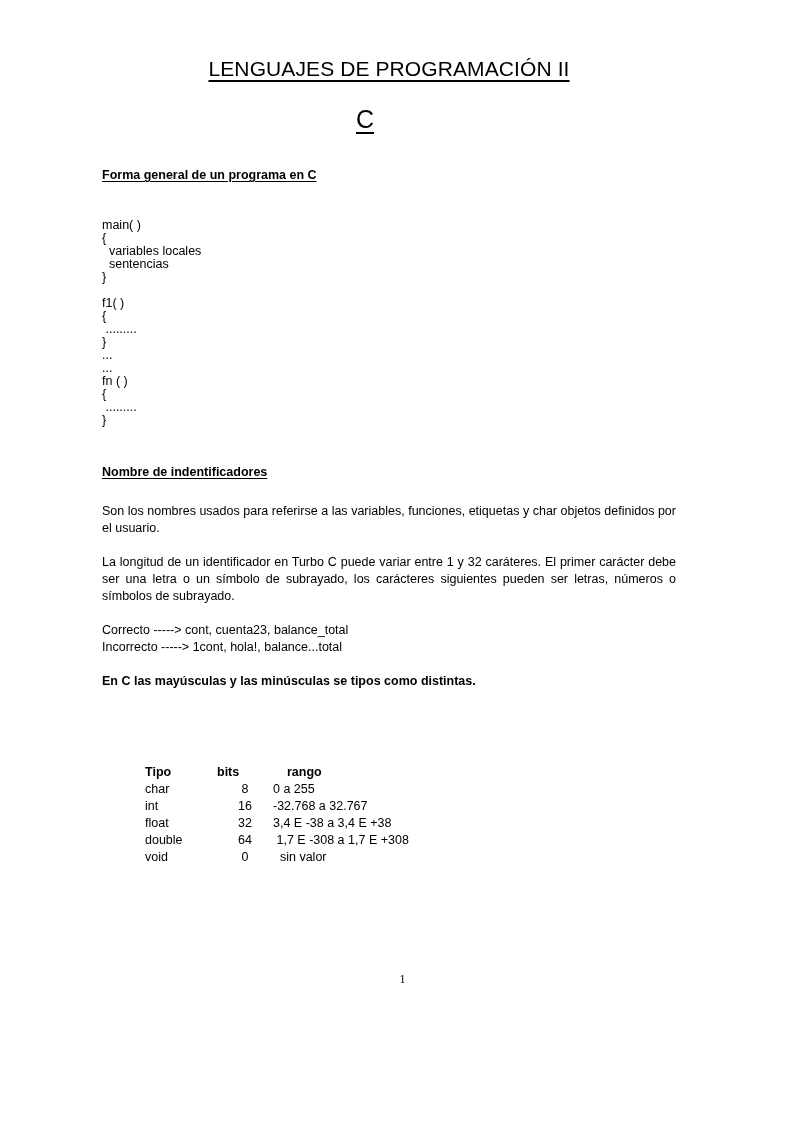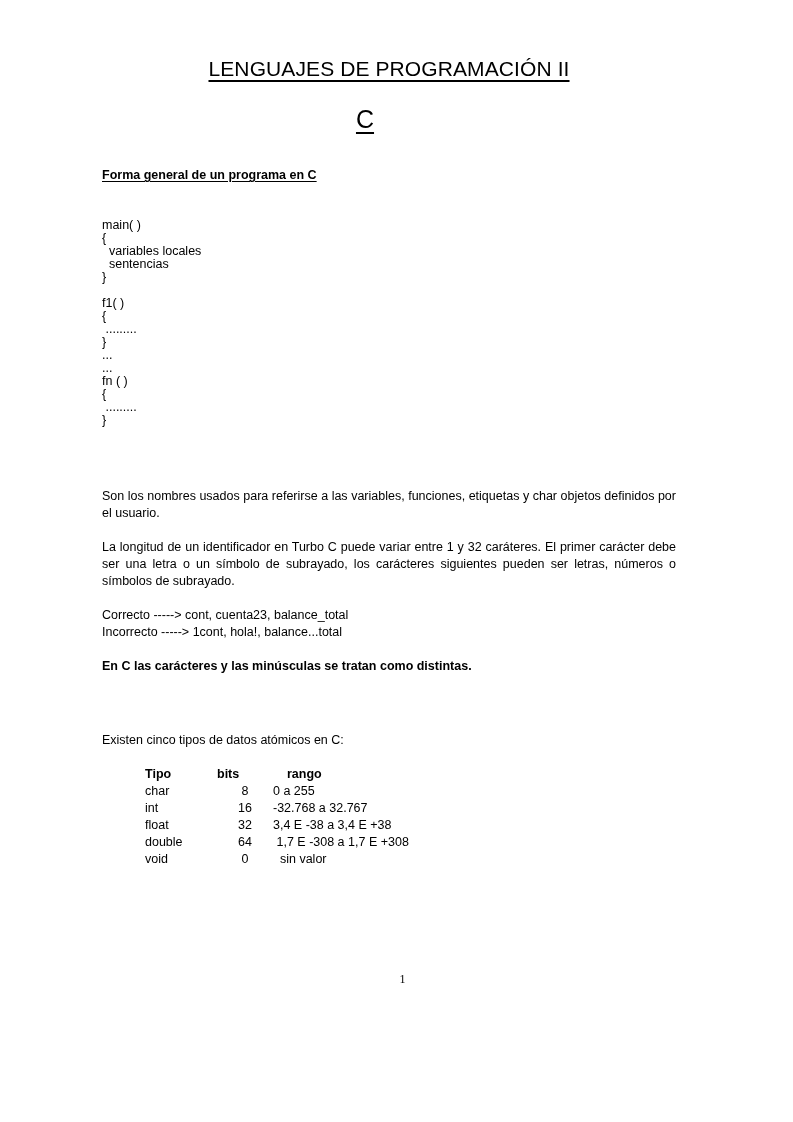--- a/index.html
+++ b/index.html
@@ -172,44 +172,44 @@
 }
 ...
 ...
 fn ( )
 {
  .........
 }</div>
 
     <div class="sp-38"></div>
 
+    <div class="section-heading">Nombre de indentificadores</div>
 
     <div class="sp-23"></div>
 
     <div class="para">Son los nombres usados para referirse a las variables, funciones, etiquetas y char objetos definidos por el usuario.</div>
 
     <div class="sp-17"></div>
 
     <div class="para">La longitud de un identificador en Turbo C puede variar entre 1 y 32 caráteres. El primer carácter debe ser una letra o un símbolo de subrayado, los carácteres siguientes pueden ser letras, números o símbolos de subrayado.</div>
 
     <div class="sp-17"></div>
 
     <div class="para left">Correcto -----&gt;  cont, cuenta23, balance_total</div>
     <div class="para left">Incorrecto -----&gt; 1cont, hola!, balance...total</div>
 
     <div class="sp-17"></div>
 
-    <div class="para left bold">En C las carácteres y las minúsculas se tratan como distintas.</div>
+    <div class="para left bold">En C las mayúsculas y las minúsculas se tipos como distintas.</div>
 
     <div class="sp-38"></div>
 
 
     <div class="sp-19"></div>
 
-    <div class="para left">Existen cinco tipos de datos atómicos en C:</div>
 
     <div class="sp-17"></div>
 
     <table class="types-table">
       <thead>
         <tr>
           <th class="col-tipo">Tipo</th>
           <th class="col-bits">bits</th>
           <th class="col-rango">rango</th>
         </tr>

